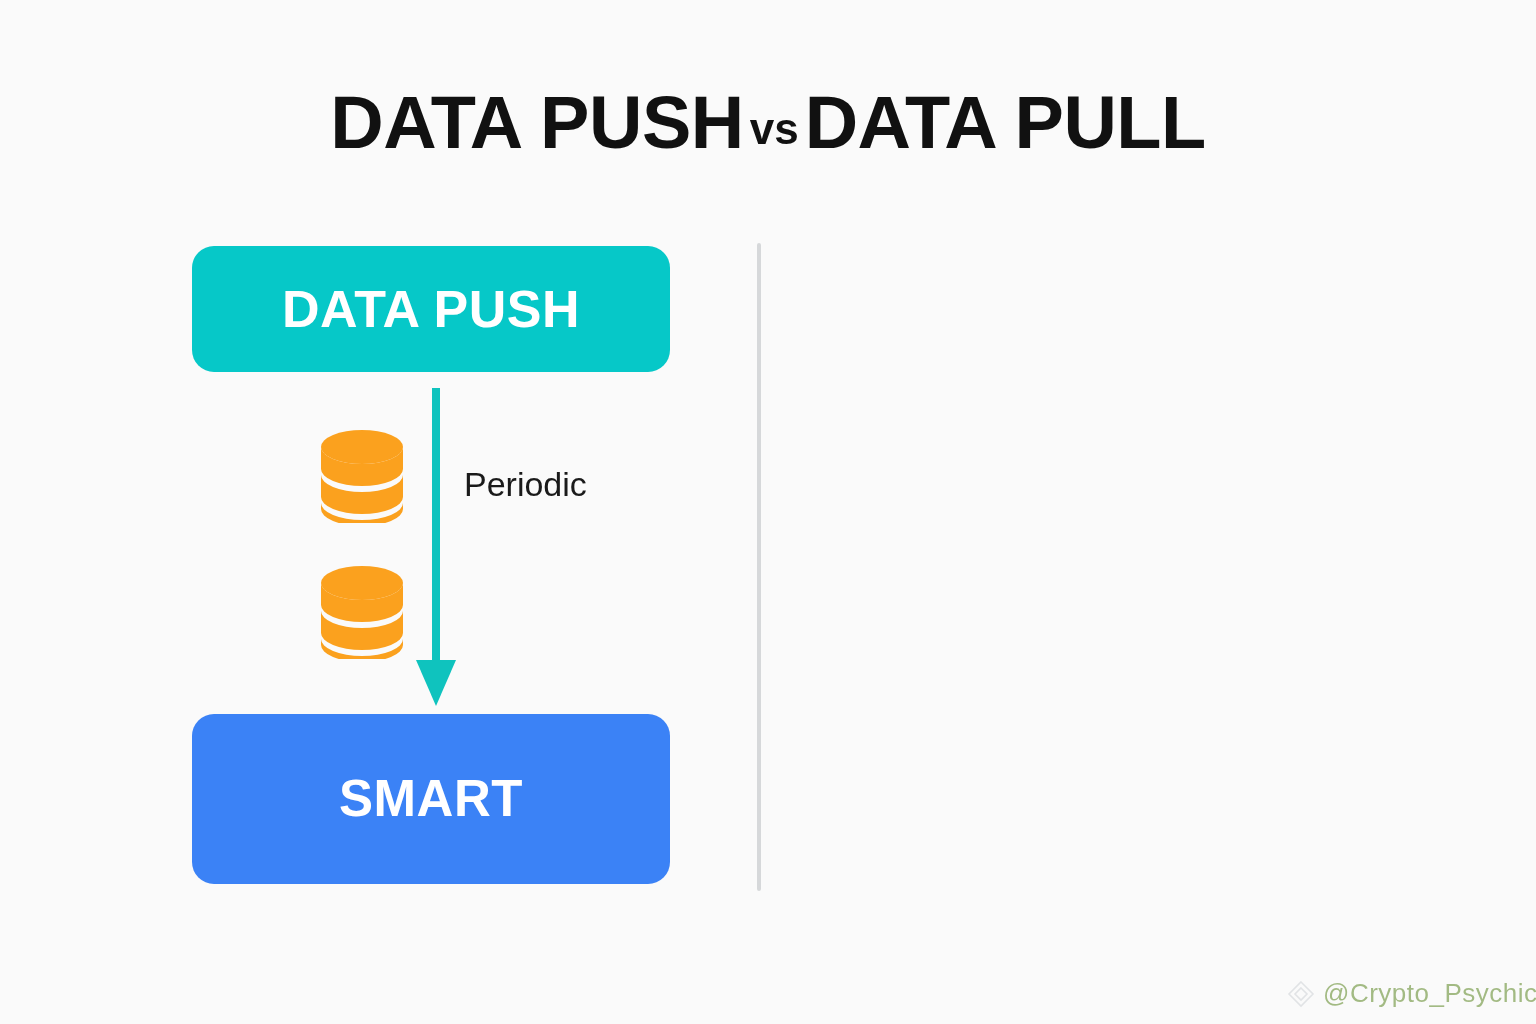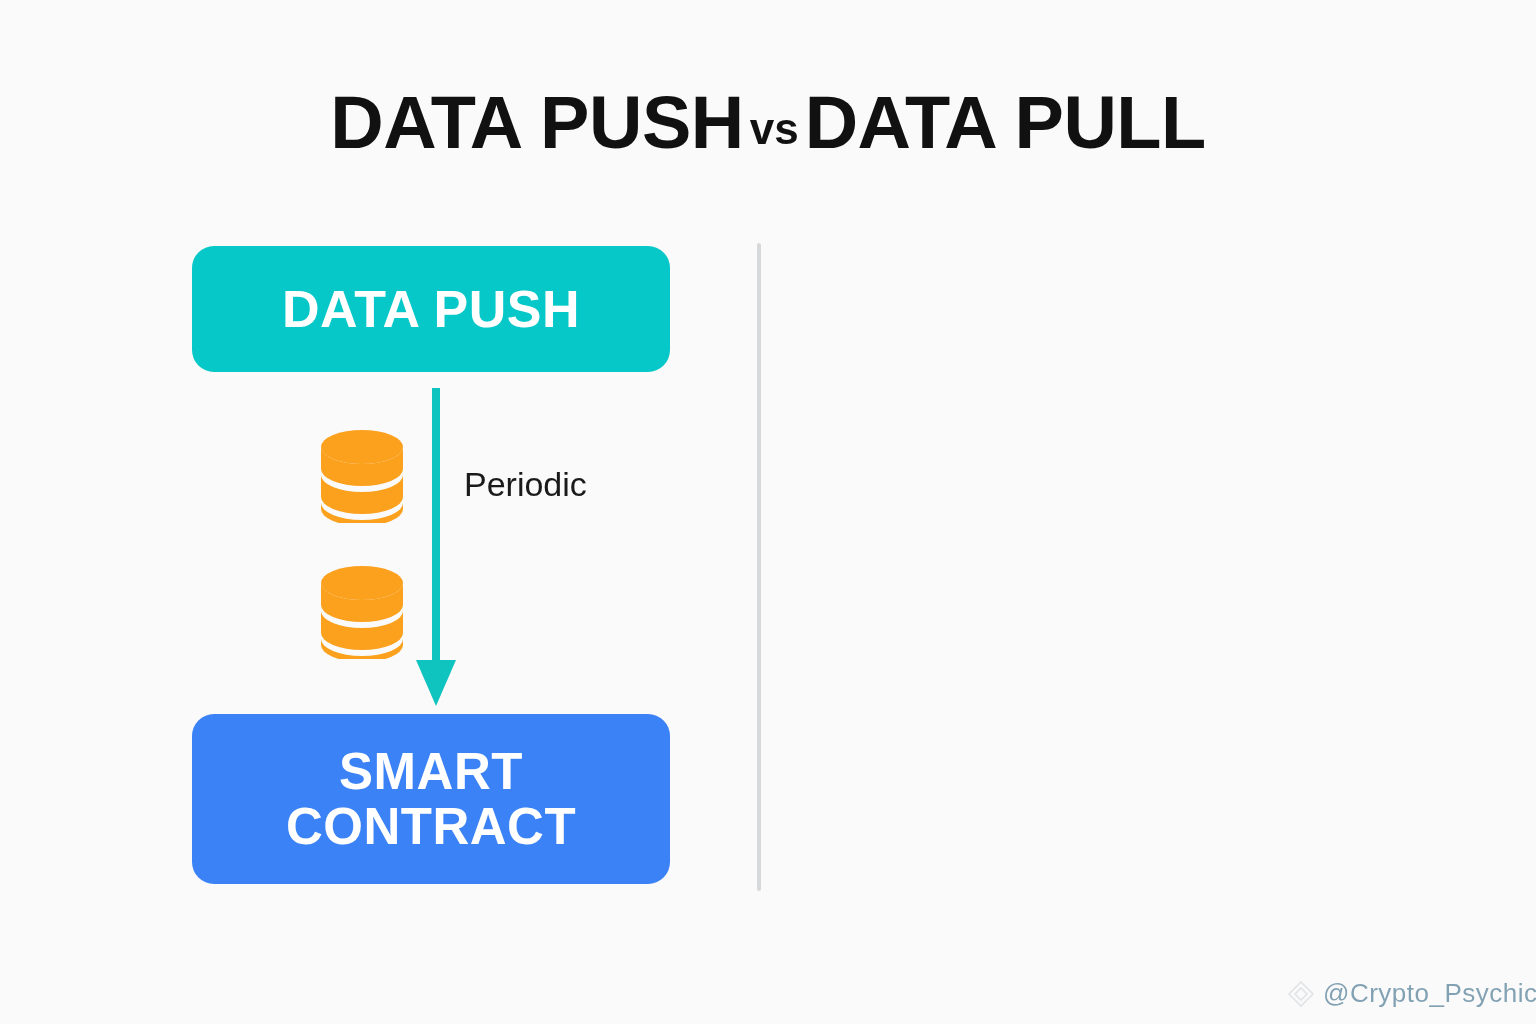--- a/index.html
+++ b/index.html
@@ -147,21 +147,21 @@
   .watermark {
     position: absolute;
     left: 1286px;
     top: 978px;
     display: flex;
     align-items: center;
     gap: 7px;
     opacity: 0.5;
   }
   .watermark-text {
-    color: #0c4a6e;
+    color: #4d7c0f;
     font-size: 26px;
     font-weight: 400;
     letter-spacing: 0.5px;
     white-space: nowrap;
   }
 </style>
 </head>
 <body>
 
 <div id="canvas">
@@ -202,21 +202,20 @@
       </div>
     </div>
 
     <div class="edge-label label-periodic">
       <div>Periodic</div>
     </div>
 
     <div class="node push-contract">
       <div>
         <div>SMART</div>
-        <div>CONTRACT</div>
       </div>
     </div>
 
   </div>
 
   <div class="panel panel-right">
 
     
 
     

